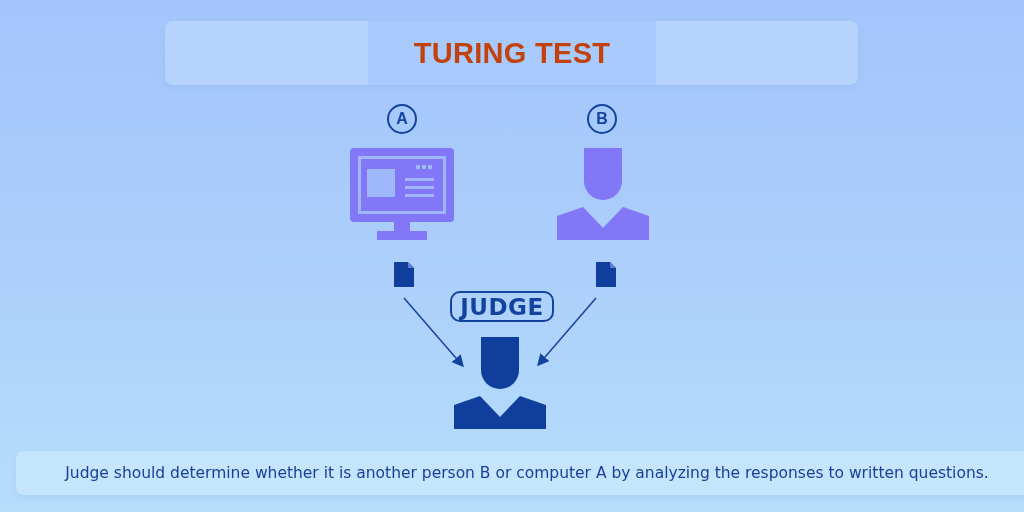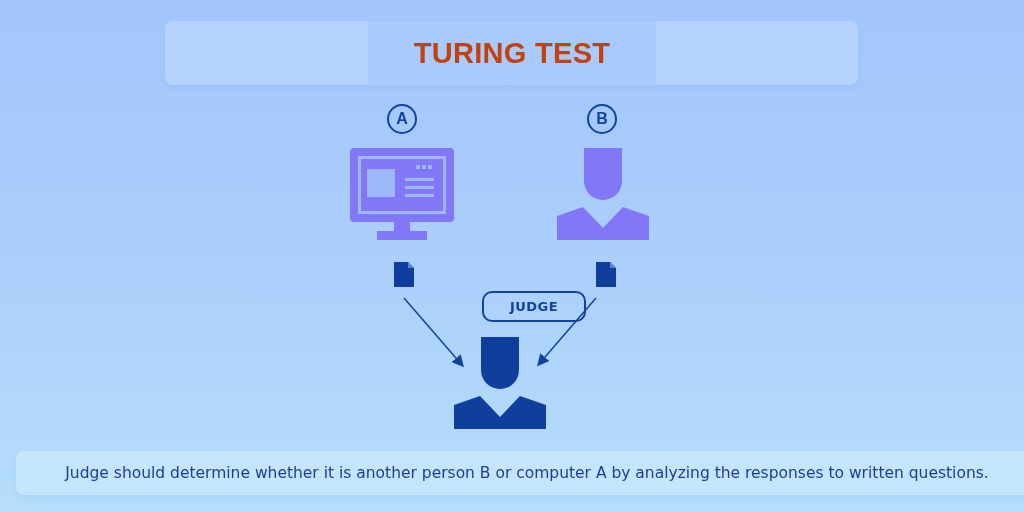--- a/index.html
+++ b/index.html
@@ -28,23 +28,22 @@
     width:26px; height:26px; border:2px solid #14439e; border-radius:50%;
     display:flex; align-items:center; justify-content:center;
     color:#14439e; font-weight:bold; font-size:16px;
     font-family: "Liberation Sans", sans-serif;
     box-sizing:content-box;
   }
   .judge-pill {
     left:450px; top:291px; width:100px; height:27px;
     border:2px solid #14439e; border-radius:10px;
     display:flex; align-items:center; justify-content:center;
-    color:#14439e; font-weight:bold; font-size:13px; letter-spacing:0.5px;
+    color:#14439e; font-weight:bold; font-size:23px; letter-spacing:0.5px;
     font-family: "DejaVu Sans", sans-serif;
-    margin-left: 32px;
   }
   .caption {
     left:16px; top:451px; width:1022px; height:44px;
     background:#c5e5fd; border-radius:8px;
     box-shadow: 0 3px 6px rgba(120,160,230,0.18);
     display:flex; align-items:center; justify-content:center;
     color:#1a3f98; font-size:15.5px;
     font-family: "DejaVu Sans", sans-serif;
   }
   svg { position:absolute; overflow:visible; }

